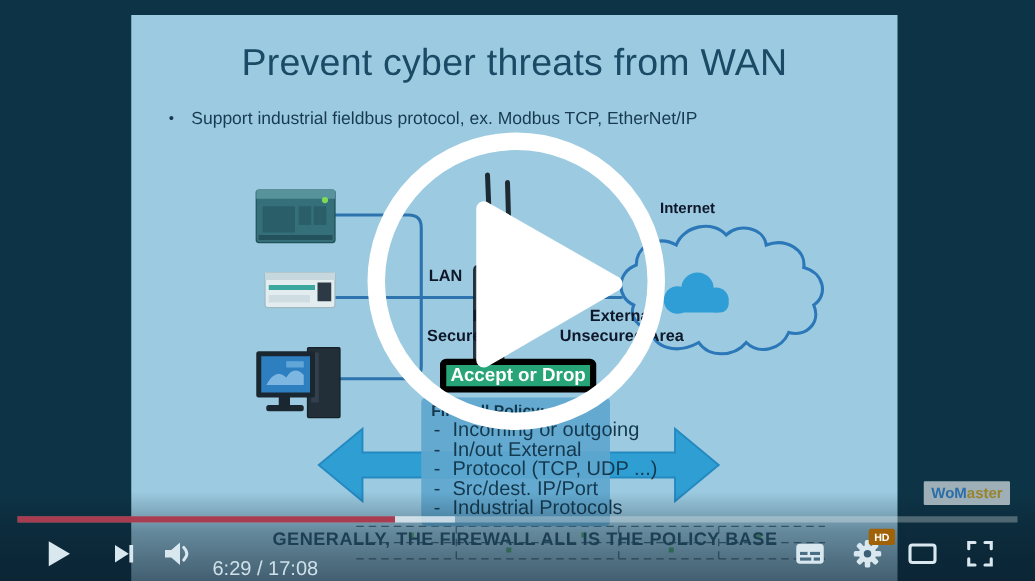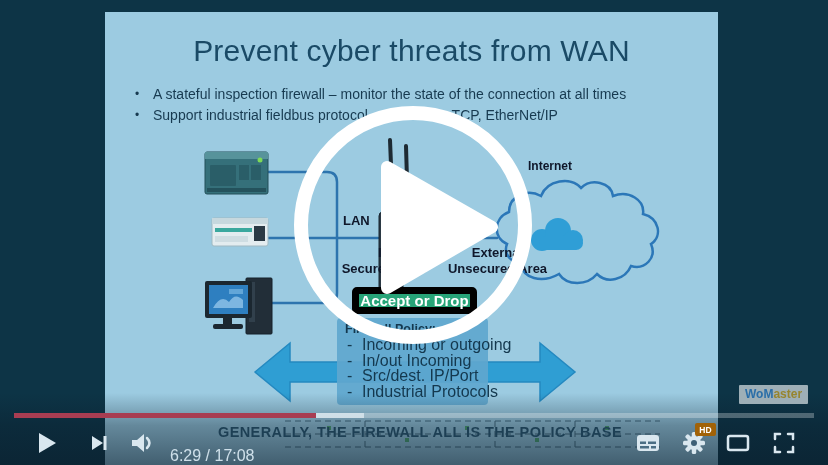--- a/index.html
+++ b/index.html
@@ -14,21 +14,21 @@
   .bullets li::before{content:"•";position:absolute;left:6px;top:0;font-size:12px;color:#173a50;}
   .diagram-svg{position:absolute;left:0;top:0;width:613px;height:453px;}
 
   .diag-label{position:absolute;color:#0f172a;font-weight:bold;text-align:center;line-height:16px;}
   .lan-label{left:238px;top:201px;font-size:13px;width:40px;text-align:left;}
   .internal-label{left:185px;top:233px;width:135px;font-size:13px;text-align:right;}
   .external-label{left:325px;top:233px;width:135px;font-size:13px;}
   .internet-label{left:405px;top:146px;width:80px;font-size:12px;}
 
   .accept-btn{position:absolute;left:247px;top:275px;width:125px;height:27px;background:#27a478;
-    border:7px solid #000000;border-radius:5px;color:#fff;font-weight:bold;font-size:15px;
+    border:5px solid #000000;border-radius:5px;color:#fff;font-weight:bold;font-size:15px;
     display:flex;align-items:center;justify-content:center;box-sizing:border-box;}
   .policy-box{position:absolute;left:232px;top:306px;width:151px;background:rgba(96,167,206,.92);
     border-radius:4px;padding:4px 0 6px 0;box-sizing:border-box;}
   .policy-title{font-size:12.5px;font-weight:bold;color:#14384e;margin:0 0 1px 8px;}
   .policy-list{margin:0;padding:0;list-style:none;}
   .policy-list li{position:relative;padding-left:25px;font-size:16px;line-height:15.5px;color:#14384e;white-space:nowrap;}
   .policy-list li::before{content:"-";position:absolute;left:10px;top:0;}
 
   
   .bottom-shade{position:absolute;left:0;right:0;bottom:0;height:72px;z-index:4;
@@ -63,21 +63,20 @@
 </head>
 <body>
 
 <div class="player">
 
   <div class="slide">
 
     <div class="slide-title">Prevent cyber threats from WAN</div>
 
     <ul class="bullets">
-      <li>A stateful inspection firewall – monitor the state of the connection at all times</li>
       <li>Support industrial fieldbus protocol, ex. Modbus TCP, EtherNet/IP</li>
     </ul>
 
     <svg class="diagram-svg" viewBox="0 0 613 453">
 
       <g stroke="#2d74ae" stroke-width="2.5" fill="none" stroke-linecap="round">
         <path d="M163,160 H222 Q232,160 232,170 V281 Q232,291 222,291 H167"></path>
         <line x1="163" y1="226" x2="273" y2="226"></line>
         <line x1="298" y1="226" x2="392" y2="226"></line>
       </g>
@@ -160,21 +159,22 @@
       <div>Unsecured Area</div>
     </div>
     <div class="diag-label internet-label">Internet</div>
 
     <div class="accept-btn">Accept or Drop</div>
 
     <div class="policy-box">
       <div class="policy-title">Firewall Policy:</div>
       <ul class="policy-list">
         <li>Incoming or outgoing</li>
-        <li>In/out Incoming</li>
+        <li>In/out External</li>
+        <li>Protocol (TCP, UDP ...)</li>
         <li>Src/dest. IP/Port</li>
         <li>Industrial Protocols</li>
       </ul>
     </div>
   </div>
 
   <div class="bottom-shade"></div>
 
   <div class="watermark">
     <span class="wm-prefix">WoM</span><span class="wm-suffix">aster</span>

